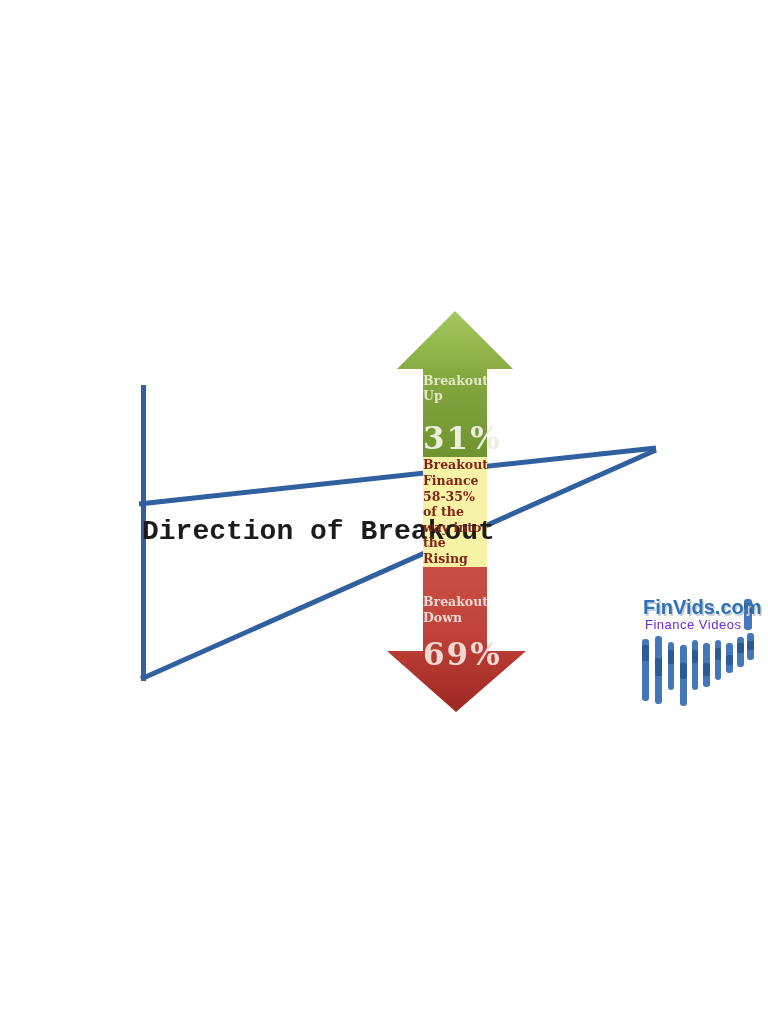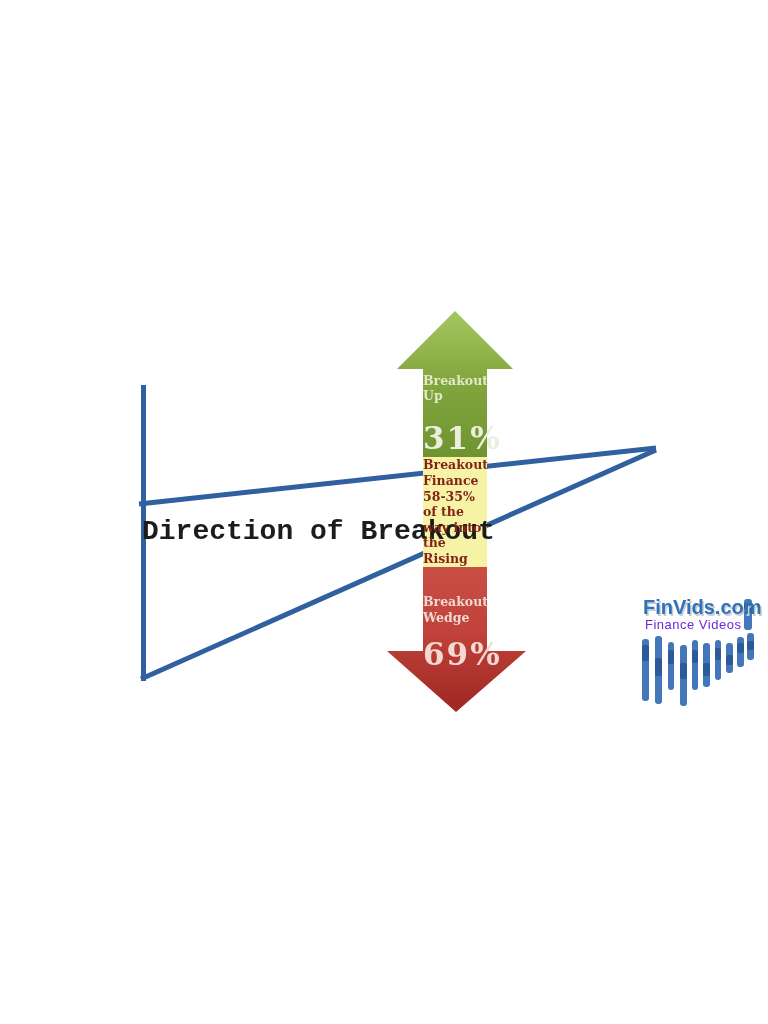--- a/index.html
+++ b/index.html
@@ -117,21 +117,21 @@
     <span class="line">Finance</span>
     <span class="line">58-35%</span>
     <span class="line">of the</span>
     <span class="line">way into</span>
     <span class="line">the</span>
     <span class="line">Rising</span>
   </div>
 
   <div class="arrow-label down-label">
     <span class="line">Breakout</span>
-    <span class="line">Wedge</span>
+    <span class="line">Down</span>
     <div class="pct">69%</div>
   </div>
 
   <div class="logo">
     <div class="logo-bars">
       <div class="bar" style="left:114px;top:4px;width:8px;height:31px;">
           <div class="seg" style="top:4px;height:10px;"></div>
         </div>
       <div class="bar" style="left:12px;top:44px;width:7px;height:62px;">
           <div class="seg" style="top:6px;height:16px;"></div>

